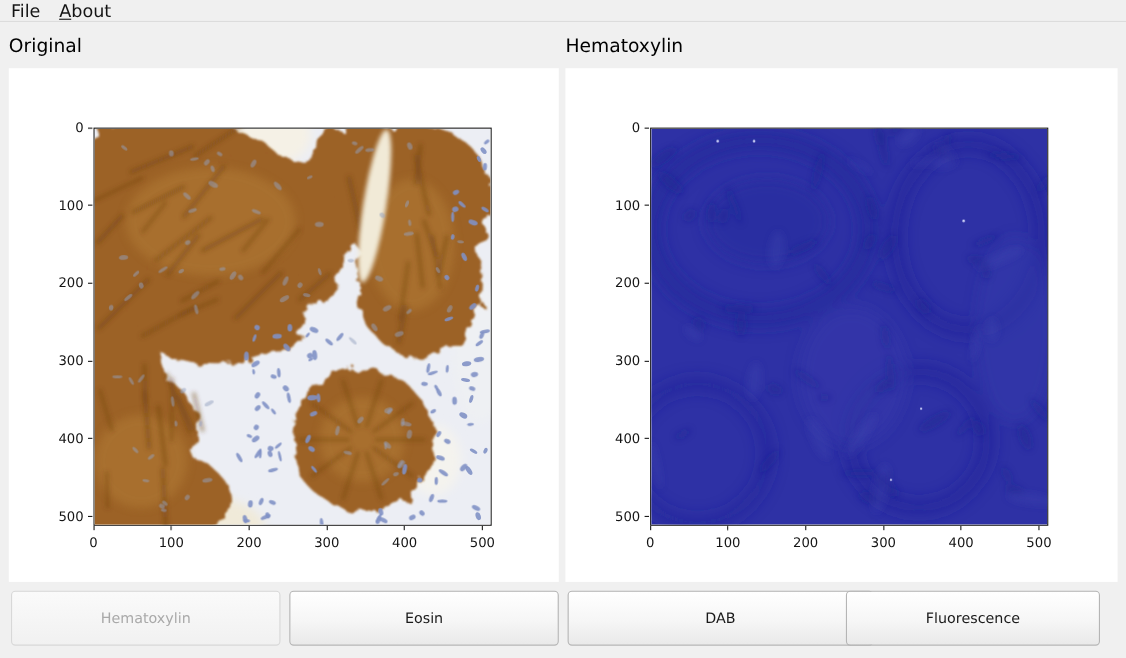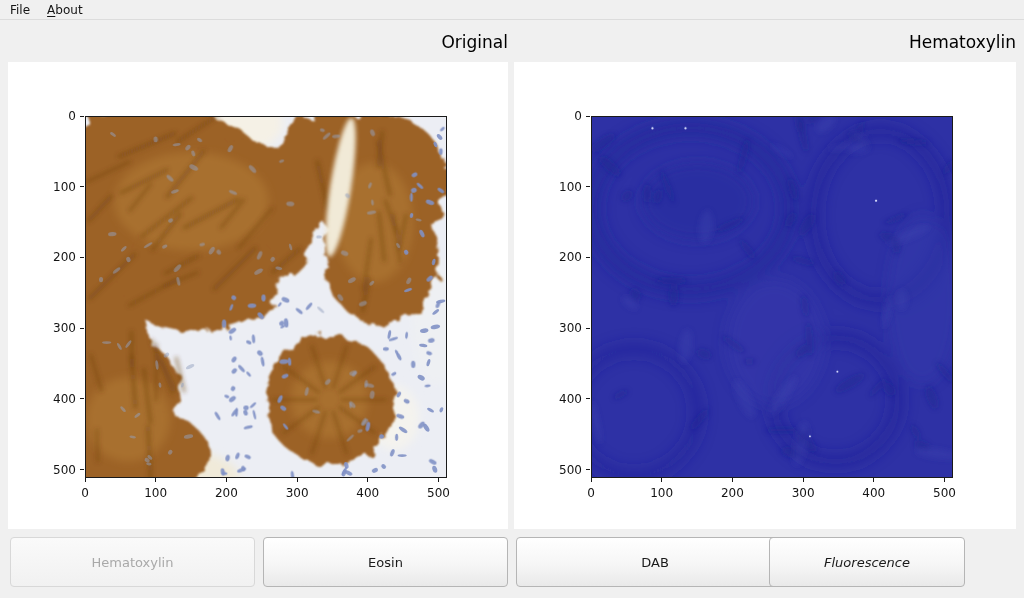--- a/index.html
+++ b/index.html
@@ -1,23 +1,23 @@
 <!DOCTYPE html>
 <html><head>
 <meta charset="utf-8">
 <style>
   html,body{margin:0;padding:0}
   body{width:1024px;height:598px;background:#f0f0f0;position:relative;overflow:hidden;
        font-family:"DejaVu Sans","Liberation Sans",sans-serif;-webkit-font-smoothing:antialiased}
   .menubar{position:absolute;left:0;top:0;width:1024px;height:20px;background:#f0f0f0;
            border-bottom:1px solid #dcdcdc;box-sizing:border-box;display:flex;align-items:center;
-           padding-left:10px;font-size:12px;color:#141414}
+           padding-left:10px;font-size:16px;color:#141414}
   .menu-item{margin-right:17px;cursor:default}
   .menu-item u{text-decoration:underline;text-underline-offset:2px}
-  .panel-title{position:absolute;top:29px;height:26px;line-height:26px;text-align:right;
+  .panel-title{position:absolute;top:29px;height:26px;line-height:26px;text-align:left;
                font-size:17px;color:#000}
   .panel{position:absolute;top:62px;height:467px;background:#ffffff}
   .plot{position:absolute;left:77px;top:54px;width:362px;height:362px}
   .plot-box{position:absolute;left:0;top:0;width:362px;height:362px;border:1px solid #1a1a1a;
             box-sizing:border-box;overflow:hidden}
   .plot-box svg{position:absolute;left:0;top:0;width:100%;height:100%;display:block}
   .tickmark{position:absolute;background:#1a1a1a}
   .ticklabel{position:absolute;font-size:12px;color:#141414;line-height:16px}
   .ylab{width:42px;text-align:right;left:-51px}
   .xlab{width:44px;text-align:center;top:369px}
@@ -479,14 +479,14 @@
       <div class="ticklabel xlab" style="left: 260.8px;">400</div>
       <div class="tickmark" style="top: 362px; left: 353px; width: 1px; height: 4px;"></div>
       <div class="ticklabel xlab" style="left: 331.5px;">500</div>
     </div>
 </div>
 
 <div id="button-row">
     <button class="btn off" disabled="" style="left: 10px; width: 245px;">Hematoxylin</button>
     <button class="btn on" style="left: 263px; width: 245px; text-align: right;">Eosin</button>
     <button class="btn on" style="left: 516px; width: 278px;">DAB</button>
-    <button class="btn on" style="left: 769px; width: 196px; font-style: italic;">Fluorescence</button>
+    <button class="btn on" style="left: 769px; width: 231px;">Fluorescence</button>
   </div>
 
 </body></html>

